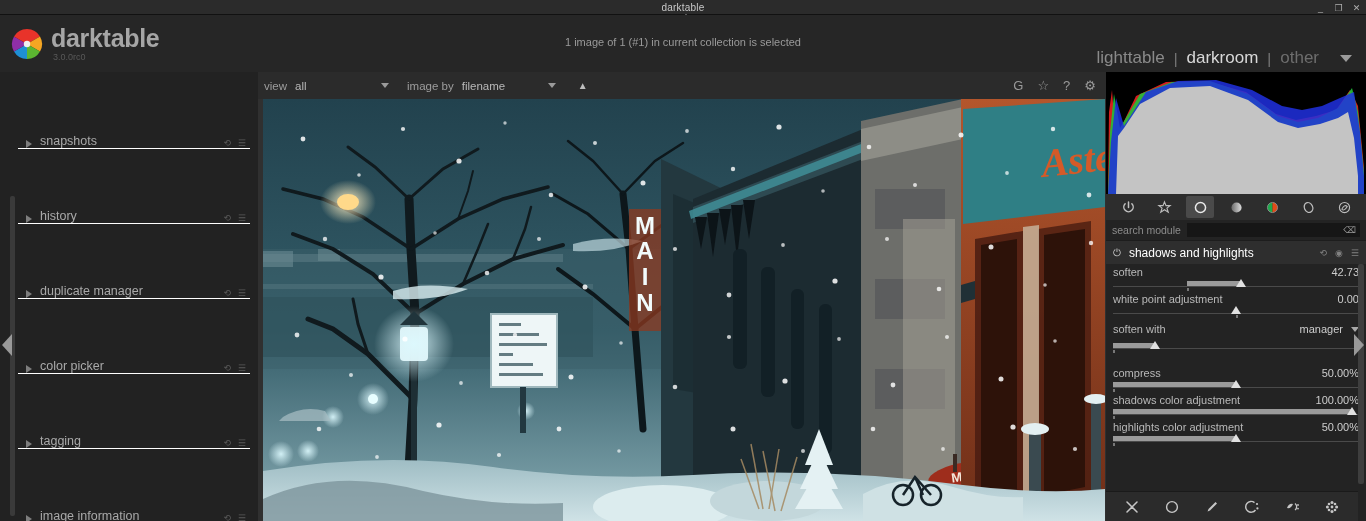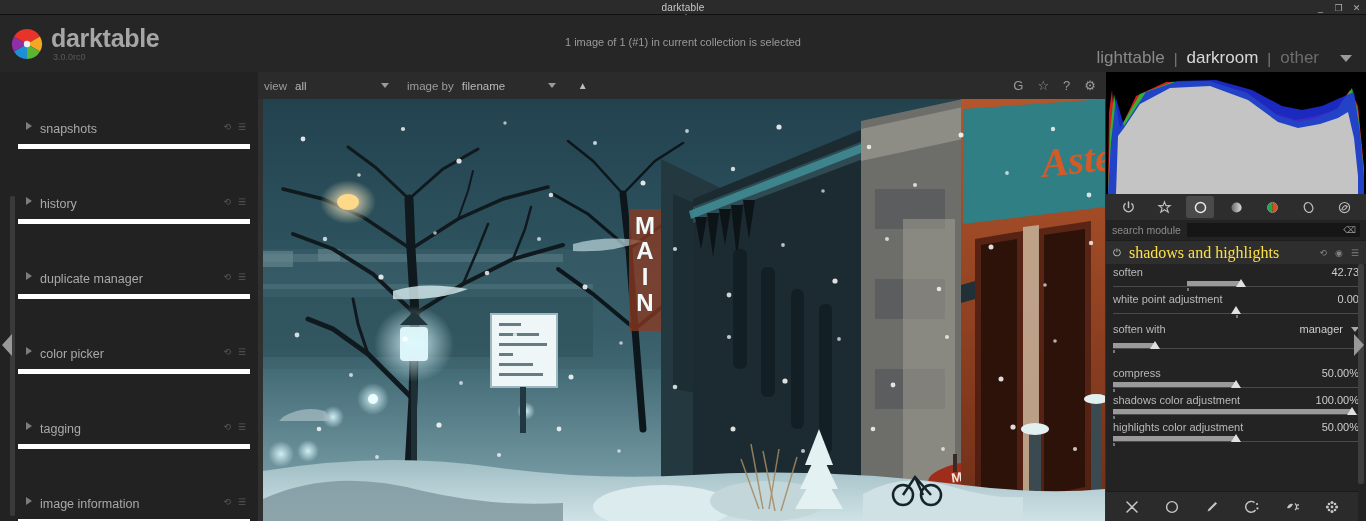--- a/index.html
+++ b/index.html
@@ -87,22 +87,22 @@
     position: absolute; right: 6px; bottom: 1px;
     font-size: 14px; color: #d9d9d9; display: flex; align-items: center; gap: 2px;
   }
   .zoom-label .zcar {
     width: 0; height: 0;
     border-left: 5px solid transparent; border-right: 5px solid transparent;
     border-top: 6px solid #d0d0d0;
   }
   #left-modules { flex: 1; padding-left: 18px; padding-right: 8px; padding-top: 2px; }
   .lm-row {
-    height: 27px; display: flex; align-items: flex-start;
-    border-bottom: 5px solid #ffffff;
+    height: 27px; display: flex; align-items: flex-end;
+    border-bottom: 1px solid #ffffff;
     font-size: 12.5px; color: #a9a9a9; cursor: pointer; position: relative; margin-top: 48px;
   }
   .lm-row .lm-tri {
     width: 0; height: 0; margin-right: 8px; margin-left: 8px;
     border-top: 4px solid transparent; border-bottom: 4px solid transparent;
     border-left: 6px solid #7d7d7d;
   }
   .lm-icons { position: absolute; right: 4px; display: flex; gap: 7px; opacity: .45; }
   .lm-icons .ic { font-size: 9px; color: #9a9a9a; }
   #left-collapse {
@@ -169,21 +169,21 @@
     display: flex; align-items: center; justify-content: flex-end;
   }
   .clear-ic { color: #9a9a9a; font-size: 9px; }
 
   #module-header {
     height: 24px; display: flex; align-items: center;
     background: #2e2e2e; padding: 0 7px; gap: 8px;
     border-top: 1px solid #1d1d1d;
   }
   #module-header .mh-power { font-size: 10px; color: #c8c8c8; cursor: pointer; }
-  #module-header .mh-title { font-size: 16px; color: #fde047; flex: 1; cursor: pointer; font-family: Liberation Serif, serif;}
+  #module-header .mh-title { font-size: 12px; color: #ffffff; flex: 1; cursor: pointer;}
   #module-header .mh-ics { display: flex; gap: 8px; opacity: .6; font-size: 9px; color: #bbb; }
 
   .slider-row { padding: 2px 7px 0 7px; position: relative; height: 27px; }
   .slider-top { display: flex; justify-content: space-between; font-size: 11px; color: #b9b9b9; }
   .slider-top .sv { color: #cdcdcd; }
   .slider-track {
     position: relative; height: 8px; margin-top: 1px;
     border-bottom: 1px solid #4a4a4a;
   }
   .slider-fill { position: absolute; top: 2px; height: 5px; background: #9a9a9a; }

